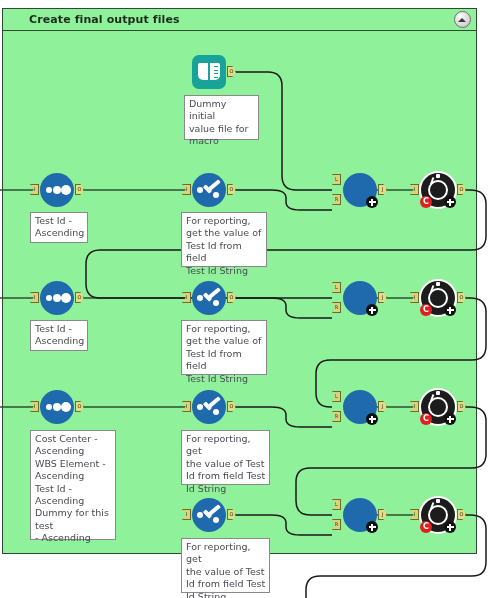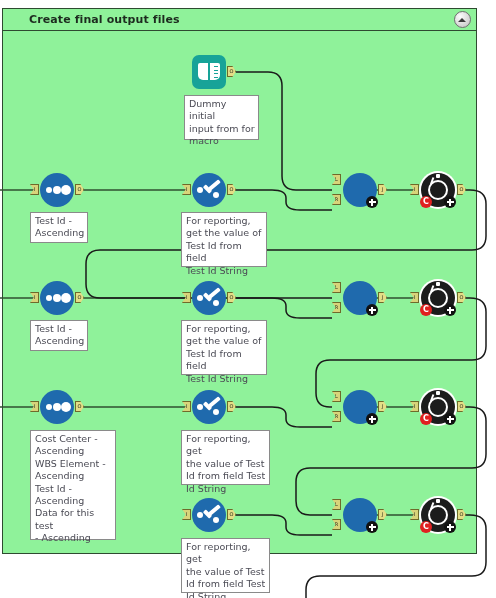--- a/index.html
+++ b/index.html
@@ -216,21 +216,21 @@
         <div class="spine"></div>
       <div class="ln" style="top:3px;"></div>
       <div class="ln" style="top:6.5px;"></div>
       <div class="ln" style="top:10px;"></div>
       <div class="ln" style="top:13.5px;"></div>
     </div>
   </div>
   <div class="port out" style="left:35px;top:11px;">O</div>
 </div>
 <div class="note" style="left:184px;top:95px;width:75px;height:45px;">Dummy initial
-input from for
+value file for
 macro</div>
 
 <div class="node" style="left:40px;top:173px;">
   <div class="circ">
     <div class="dots">
         <i class="dot d1"></i>
         <i class="dot d2"></i>
         <i class="dot d3"></i>
       </div>
   </div>
@@ -334,21 +334,21 @@
   </div>
   <div class="port in" style="left:-10px;top:11px;">I</div>
   <div class="port out" style="left:35px;top:11px;">O</div>
 </div>
 <div class="note" style="left:30px;top:430px;width:86px;height:110px;">Cost Center -
 Ascending
 WBS Element -
 Ascending
 Test Id -
 Ascending
-Data for this test
+Dummy for this test
 - Ascending</div>
 
 <div class="node" style="left:192px;top:390px;">
   <div class="circ">
     <i class="dot ckdot-l"></i>
       <i class="dot ckdot-r"></i>
       <span class="tick"></span>
   </div>
   <div class="port in" style="left:-10px;top:11px;">I</div>
   <div class="port out" style="left:35px;top:11px;">O</div>

